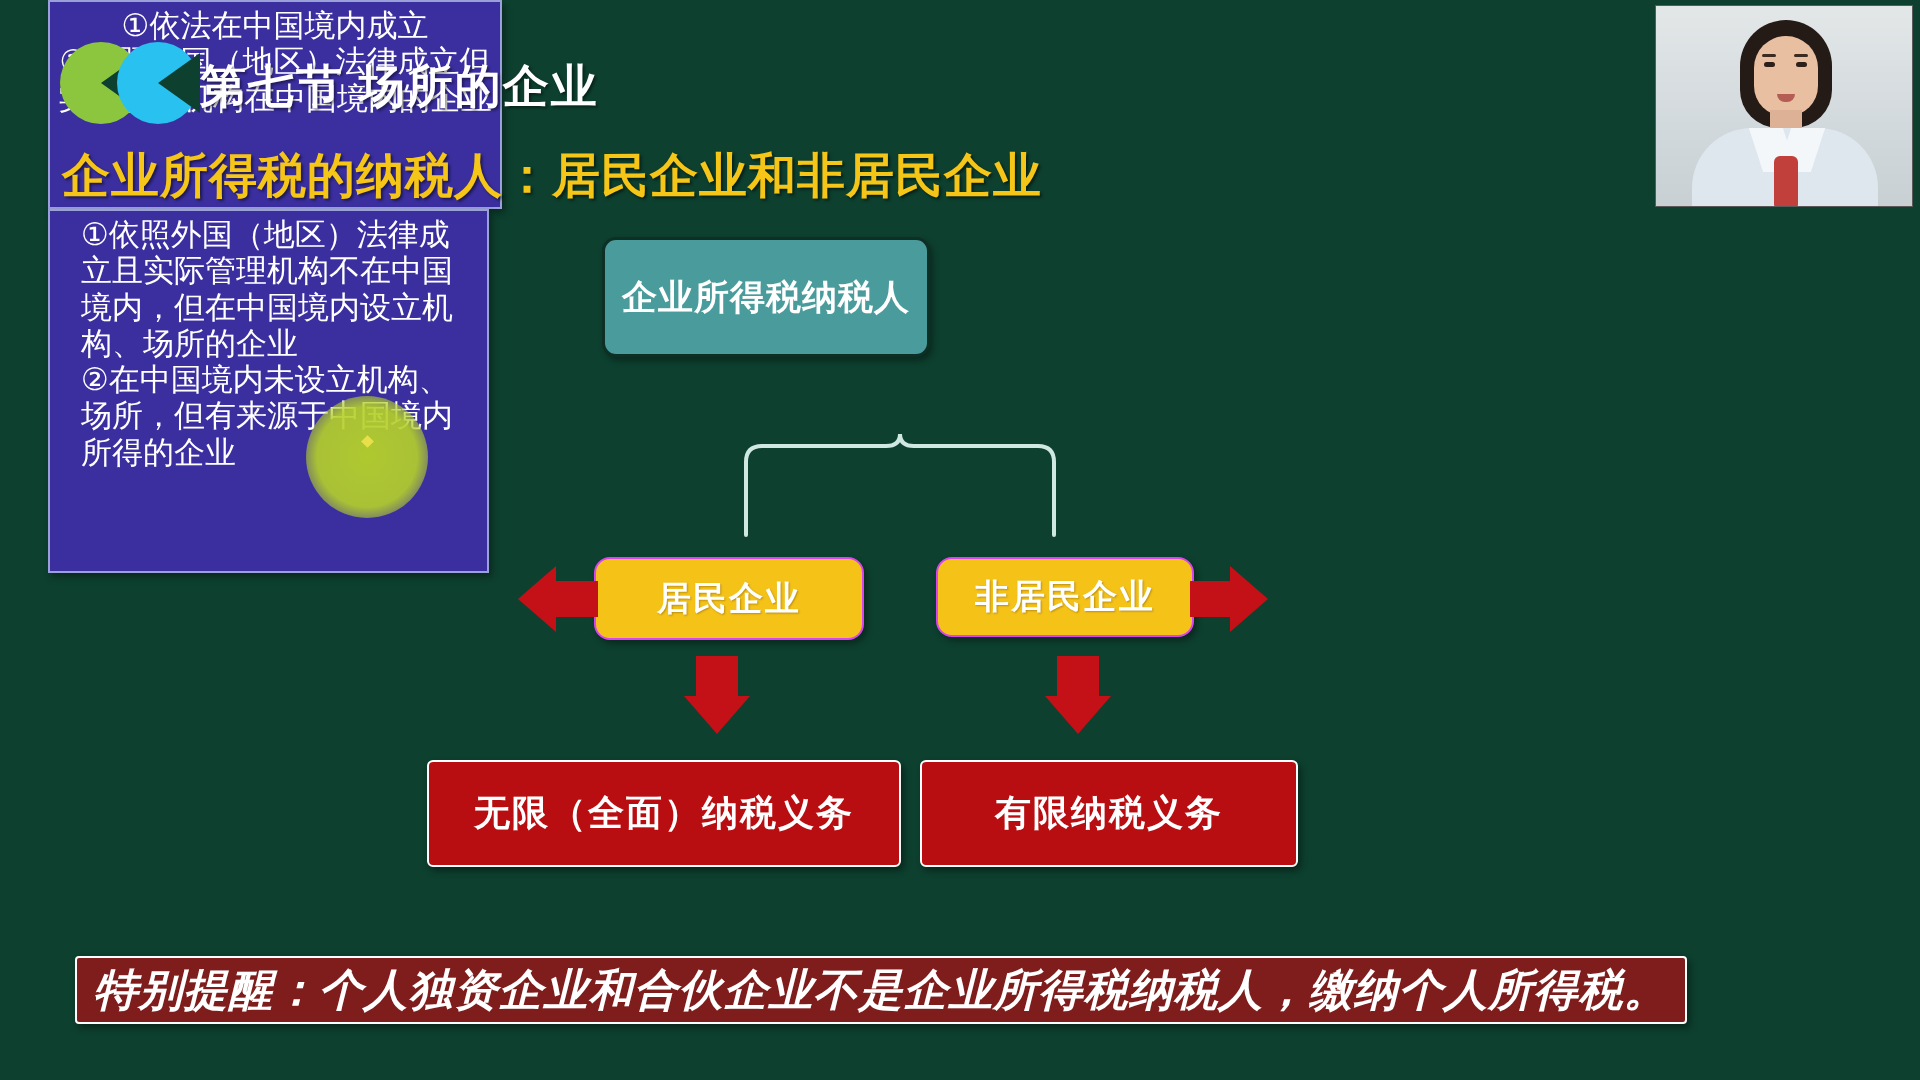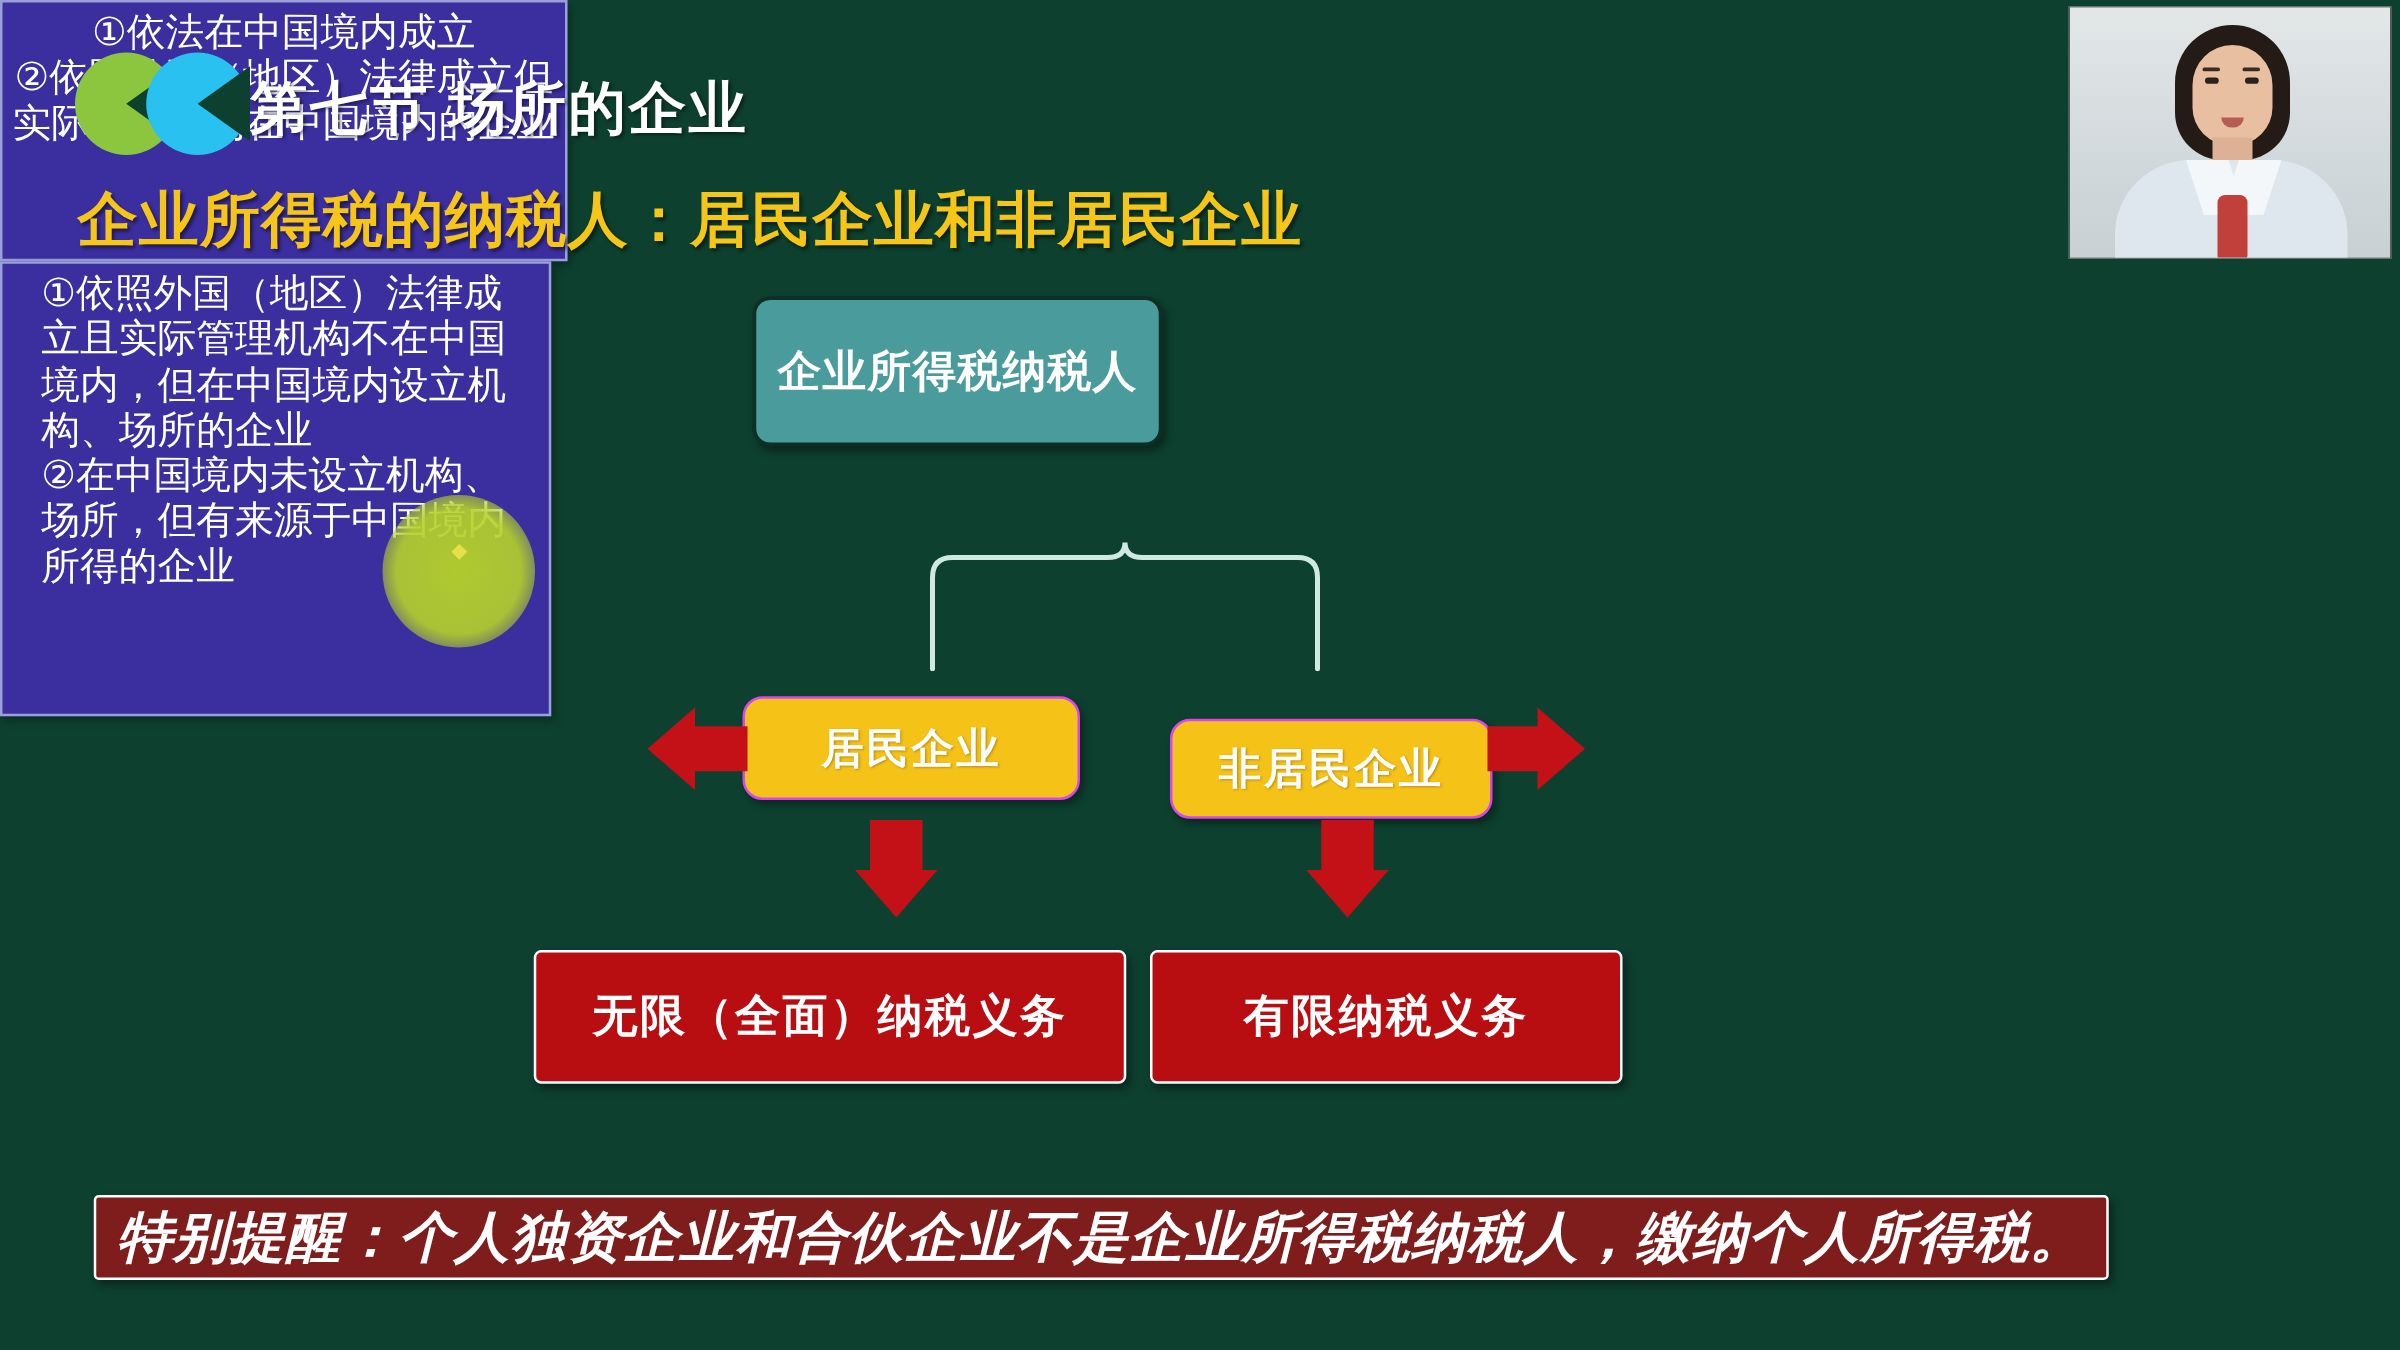--- a/index.html
+++ b/index.html
@@ -72,36 +72,37 @@
     margin-left:34px;
   }
 
   .box-yellow{
     background:#f5c318;border:2px solid #d946ef;border-radius:16px;
     color:#ffffff;font-size:34px;font-weight:bold;letter-spacing:2px;
     text-shadow:1px 1px 2px rgba(120,80,0,.45);
     box-shadow:3px 4px 6px rgba(0,0,0,.35);
   }
   #box-resident{left:594px;top:557px;width:270px;height:83px;}
-  #box-nonresident{left:936px;top:557px;width:258px;height:80px;margin-top:18px;}
+  #box-nonresident{left:936px;top:557px;width:258px;height:80px;}
 
   .box-red{
     background:#b80e12;border:2px solid #ffffff;border-radius:6px;
     color:#ffffff;font-size:36px;font-weight:bold;letter-spacing:2px;
     box-shadow:3px 4px 7px rgba(0,0,0,.4);
   }
   #box-unlimited{left:427px;top:760px;width:474px;height:107px;}
   #box-limited{left:920px;top:760px;width:378px;height:107px;}
 
   .box-blue{
     background:#3b2fa0;border:2px solid #9aa0d8;
     color:#ffffff;font-size:31px;line-height:1.17;font-weight:500;
     text-align:center;padding:6px 8px;
     box-shadow:3px 4px 7px rgba(0,0,0,.35);
     display:block;
+    margin-left:48px;
   }
   #box-left-note{left:83px;top:482px;width:434px;height:193px;}
   #box-right-note{left:1274px;top:398px;width:398px;height:348px;padding-left:31px;}
   #box-right-note{text-align:left;}
 
   
   #banner{
     position:absolute;left:75px;top:956px;width:1608px;height:64px;
     background:#7f1d1d;border:2px solid #ffffff;border-radius:4px;
     color:#ffffff;font-size:44px;font-weight:bold;letter-spacing:1px;

